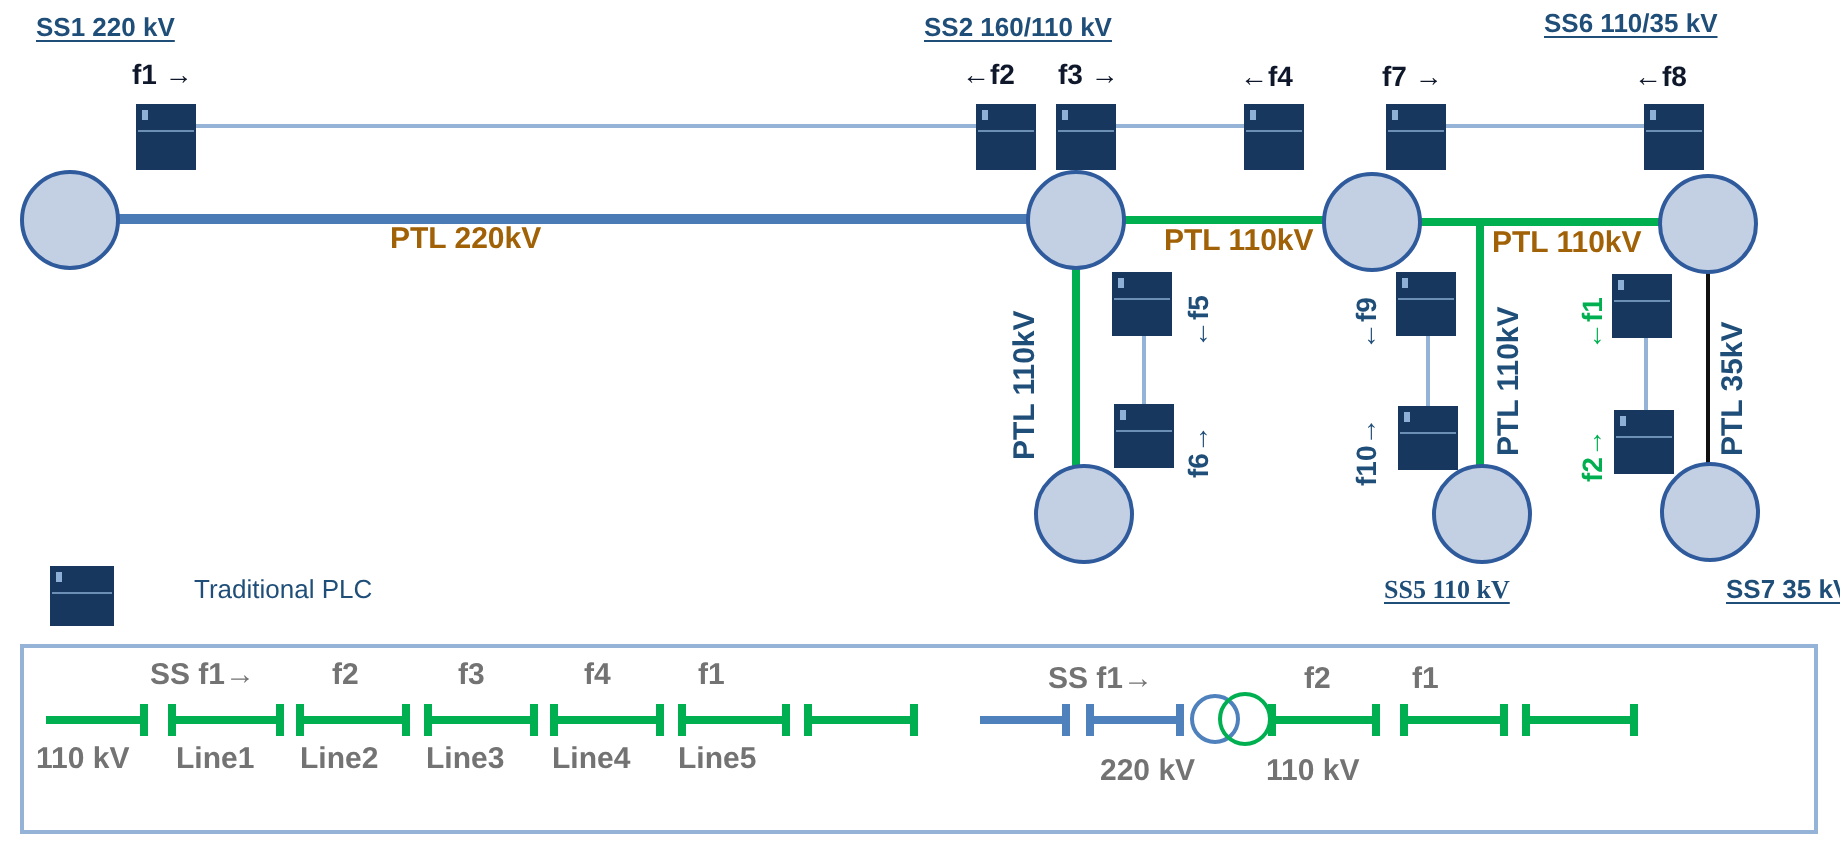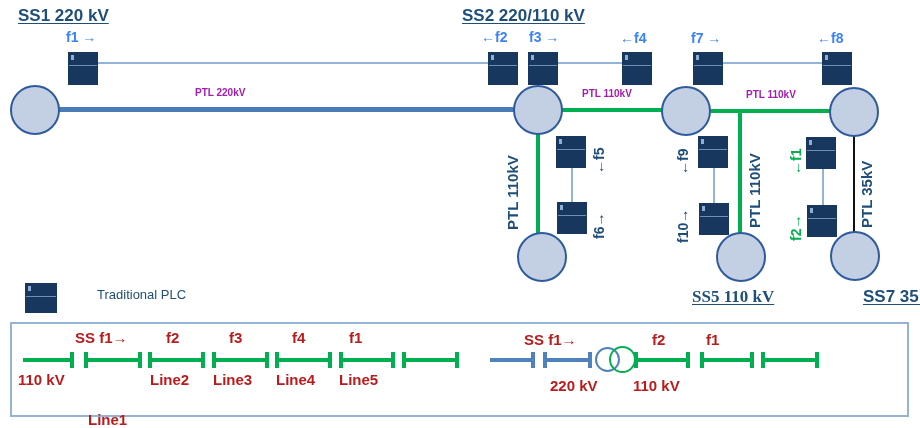--- a/index.html
+++ b/index.html
@@ -1,23 +1,23 @@
 <!DOCTYPE html>
 <html><head>
 <meta charset="utf-8">
 <style>
   html,body{margin:0;padding:0;background:#fff;}
   #stage{
     position:relative;width:920px;height:428px;background:#fff;overflow:hidden;
     font-family:"Liberation Sans",sans-serif;color:#1F4E79;
   }
   .abs{position:absolute;}
-  .title{font-size:17px;font-weight:600;color:#1F4E79;text-decoration:underline;text-underline-offset:2px;white-space:nowrap;z-index:5;}
-  .flabel{font-size:14px;font-weight:600;color:#3b82f6;white-space:nowrap;z-index:5;}
-  .plabel{font-size:10px;font-weight:600;color:#a21caf;white-space:nowrap;z-index:5;}
+  .title{font-size:13px;font-weight:600;color:#1F4E79;text-decoration:underline;text-underline-offset:2px;white-space:nowrap;z-index:5;}
+  .flabel{font-size:14px;font-weight:600;color:#0f172a;white-space:nowrap;z-index:5;}
+  .plabel{font-size:15px;font-weight:600;color:#a16207;white-space:nowrap;z-index:5;margin-top:24px;}
   .small{font-size:13px;color:#1F4E79;white-space:nowrap;}
   .vlabel{position:absolute;transform-origin:0 0;transform:rotate(-90deg);white-space:nowrap;
           font-size:14px;font-weight:600;color:#1F4E79;z-index:5;}
   .vlabel.ptl{font-size:15px;}
   .green-text{color:#00B050;}
   .box{position:absolute;width:30px;height:33px;background:#17375E;z-index:3;}
   .box.side{height:32px;}
   .box::before{content:'';position:absolute;left:3px;top:3px;width:3px;height:5px;background:#8FB0D6;}
   .box::after{content:'';position:absolute;left:1px;right:1px;top:13px;height:1px;background:#6C8FB5;}
   .bus{position:absolute;width:50px;height:50px;border-radius:50%;
@@ -26,31 +26,32 @@
   .thinv{position:absolute;width:2px;background:#95B3D7;z-index:1;}
   .hline{position:absolute;z-index:1;border-radius:2px;}
   .vline{position:absolute;z-index:1;}
   .seg{position:absolute;top:358px;height:4px;background:#00B050;z-index:2;}
   .seg.blue{background:#4F81BD;}
   .seg::before,.seg::after{content:'';position:absolute;top:-6px;width:4px;height:16px;background:inherit;}
   .seg::before{left:-2px;}
   .seg::after{right:-2px;}
   .seg.nocap-left::before{display:none;}
   .xfmr{position:absolute;border-radius:50%;background:transparent;box-sizing:border-box;z-index:3;}
-  .exlabel{position:absolute;font-size:15px;font-weight:600;color:#b91c1c;white-space:nowrap;z-index:4;}
+  .exlabel{position:absolute;font-size:15px;font-weight:600;color:#737373;white-space:nowrap;z-index:4;}
   .examples-box{position:absolute;left:10px;top:322px;width:899px;height:95px;
                 border:2px solid #95B3D7;box-sizing:border-box;background:#fff;z-index:1;}
 </style>
 </head>
 <body>
 
 <div id="stage">
 
   <div class="abs title" style="left:18px;top:6px;">SS1 220 kV</div>
-  <div class="abs title" style="left:462px;top:6px;">SS2 220/110 kV</div>
+  <div class="abs title" style="left:462px;top:6px;">SS2 160/110 kV</div>
+  <div class="abs title" style="left:772px;top:4px;">SS6 110/35 kV</div>
 
   <div class="abs flabel" style="left:66px;top:29px;">f1 →</div>
   <div class="abs flabel" style="left:481px;top:29px;">←f2</div>
   <div class="abs flabel" style="left:529px;top:29px;">f3 →</div>
   <div class="abs flabel" style="left:620px;top:30px;">←f4</div>
   <div class="abs flabel" style="left:691px;top:30px;">f7 →</div>
   <div class="abs flabel" style="left:817px;top:30px;">←f8</div>
 
   <div class="thin" style="left:98px;top:62px;width:390px;"></div>
   <div class="thin" style="left:558px;top:62px;width:64px;"></div>
@@ -125,21 +126,21 @@
   <div class="seg" style="left:702px;width:50px;"></div>
   <div class="seg" style="left:763px;width:54px;"></div>
 
   <div class="exlabel" style="left:75px;top:329px;">SS f1→</div>
   <div class="exlabel" style="left:166px;top:329px;">f2</div>
   <div class="exlabel" style="left:229px;top:329px;">f3</div>
   <div class="exlabel" style="left:292px;top:329px;">f4</div>
   <div class="exlabel green-text" style="left:349px;top:329px;">f1</div>
 
   <div class="exlabel" style="left:18px;top:371px;">110 kV</div>
-  <div class="exlabel" style="left:88px;top:371px;margin-top:40px;">Line1</div>
+  <div class="exlabel" style="left:88px;top:371px;">Line1</div>
   <div class="exlabel" style="left:150px;top:371px;">Line2</div>
   <div class="exlabel" style="left:213px;top:371px;text-align:right;">Line3</div>
   <div class="exlabel" style="left:276px;top:371px;">Line4</div>
   <div class="exlabel" style="left:339px;top:371px;">Line5</div>
 
   <div class="exlabel" style="left:524px;top:331px;">SS f1→</div>
   <div class="exlabel" style="left:652px;top:331px;">f2</div>
   <div class="exlabel green-text" style="left:706px;top:331px;">f1</div>
   <div class="exlabel" style="left:550px;top:377px;">220 kV</div>
   <div class="exlabel" style="left:633px;top:377px;">110 kV</div>

